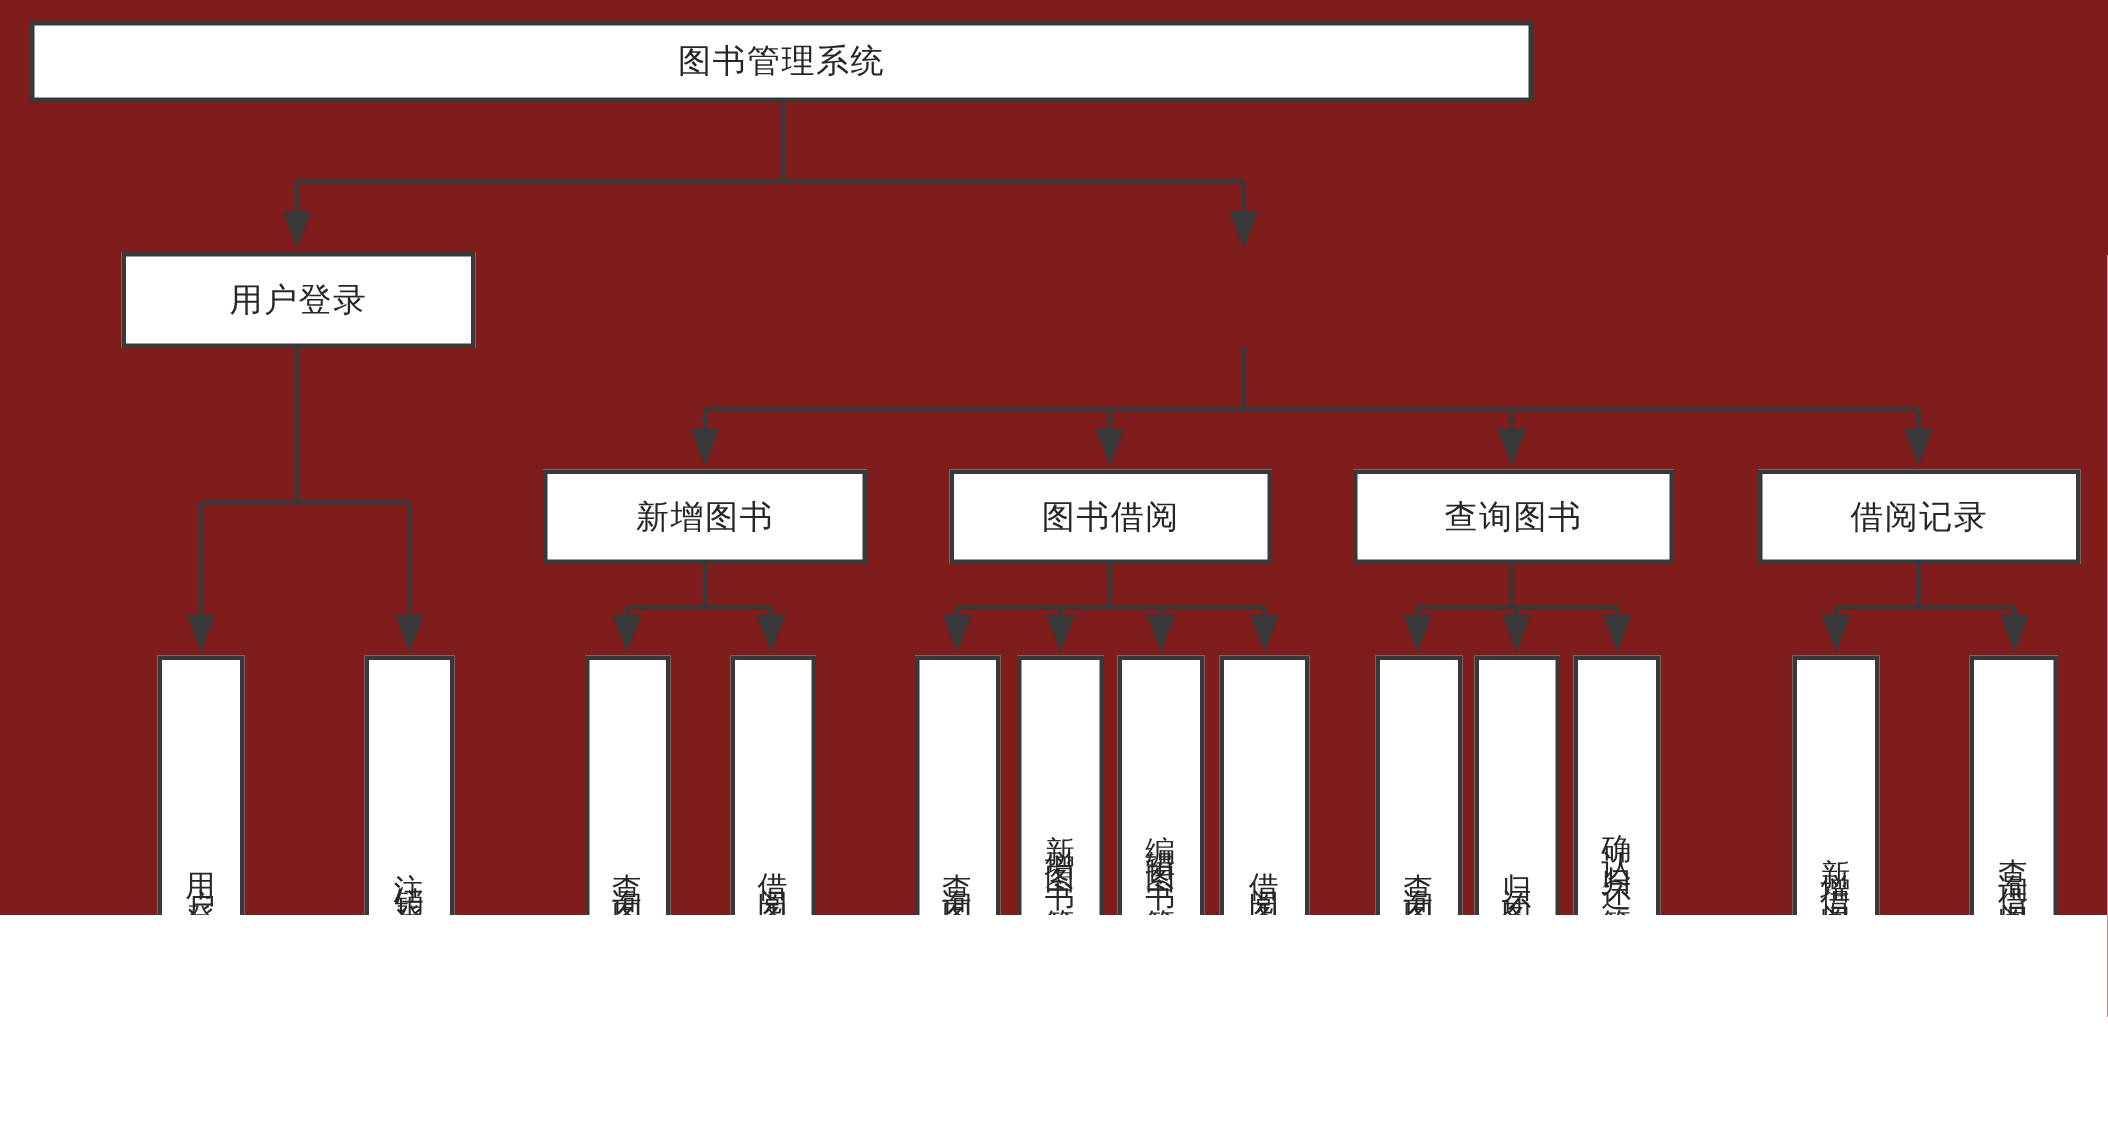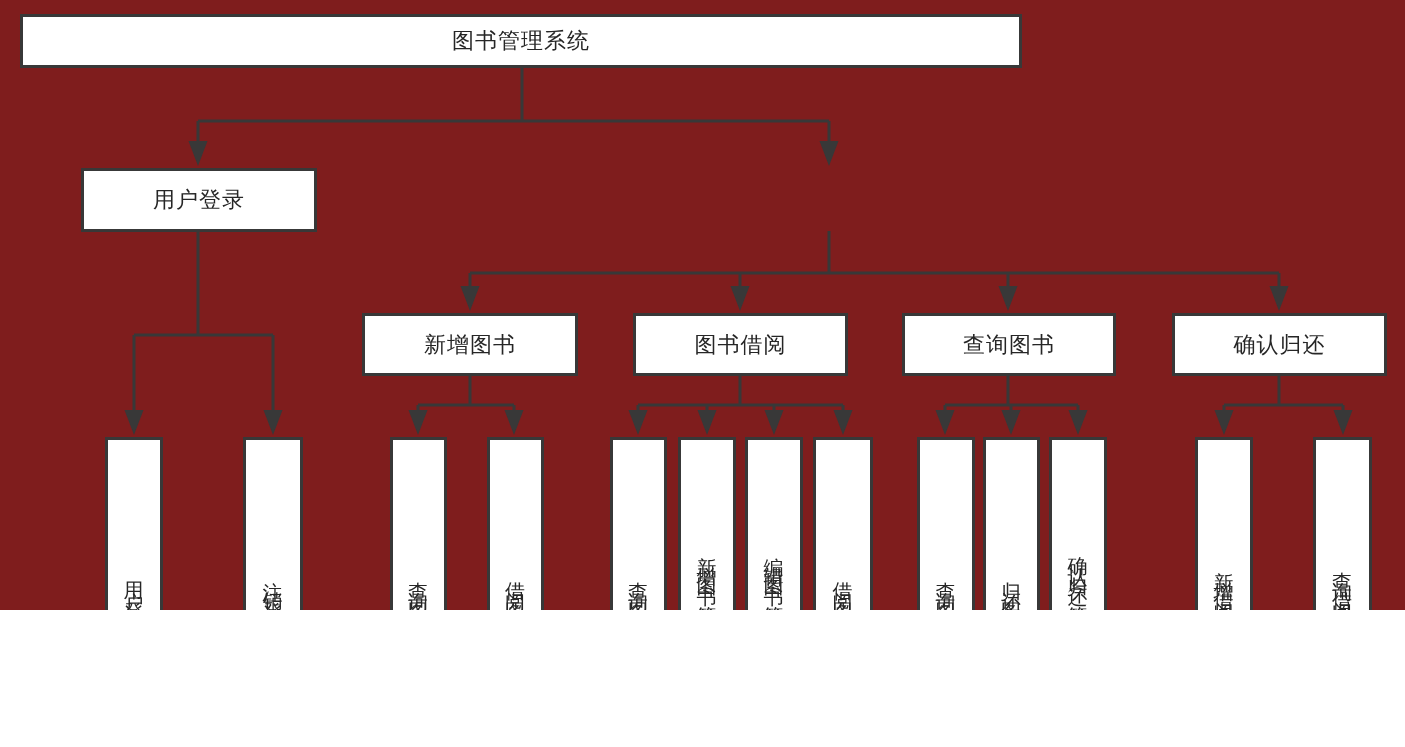--- a/index.html
+++ b/index.html
@@ -121,21 +121,21 @@
     </g>
   </svg>
 
   <div class="box root hlabel">图书管理系统</div>
 
   <div class="box n-user hlabel">用户登录</div>
 
   <div class="box lv3 n-newbook hlabel">新增图书</div>
   <div class="box lv3 n-borrow hlabel">图书借阅</div>
   <div class="box lv3 n-current hlabel">查询图书</div>
-  <div class="box lv3 n-records hlabel">确认归还</div>
+  <div class="box lv3 n-records hlabel">借阅记录</div>
 
   <div class="box leaf l1">用户登录</div>
   <div class="box leaf l2">注销登录</div>
   <div class="box leaf l3">查询图书</div>
   <div class="box leaf l4">借阅图书</div>
   <div class="box leaf l5">查询图书</div>
   <div class="box leaf l6">新增图书（管理员）</div>
   <div class="box leaf l7">编辑图书（管理员）</div>
   <div class="box leaf l8">借阅图书</div>
   <div class="box leaf l9">查询图书</div>

